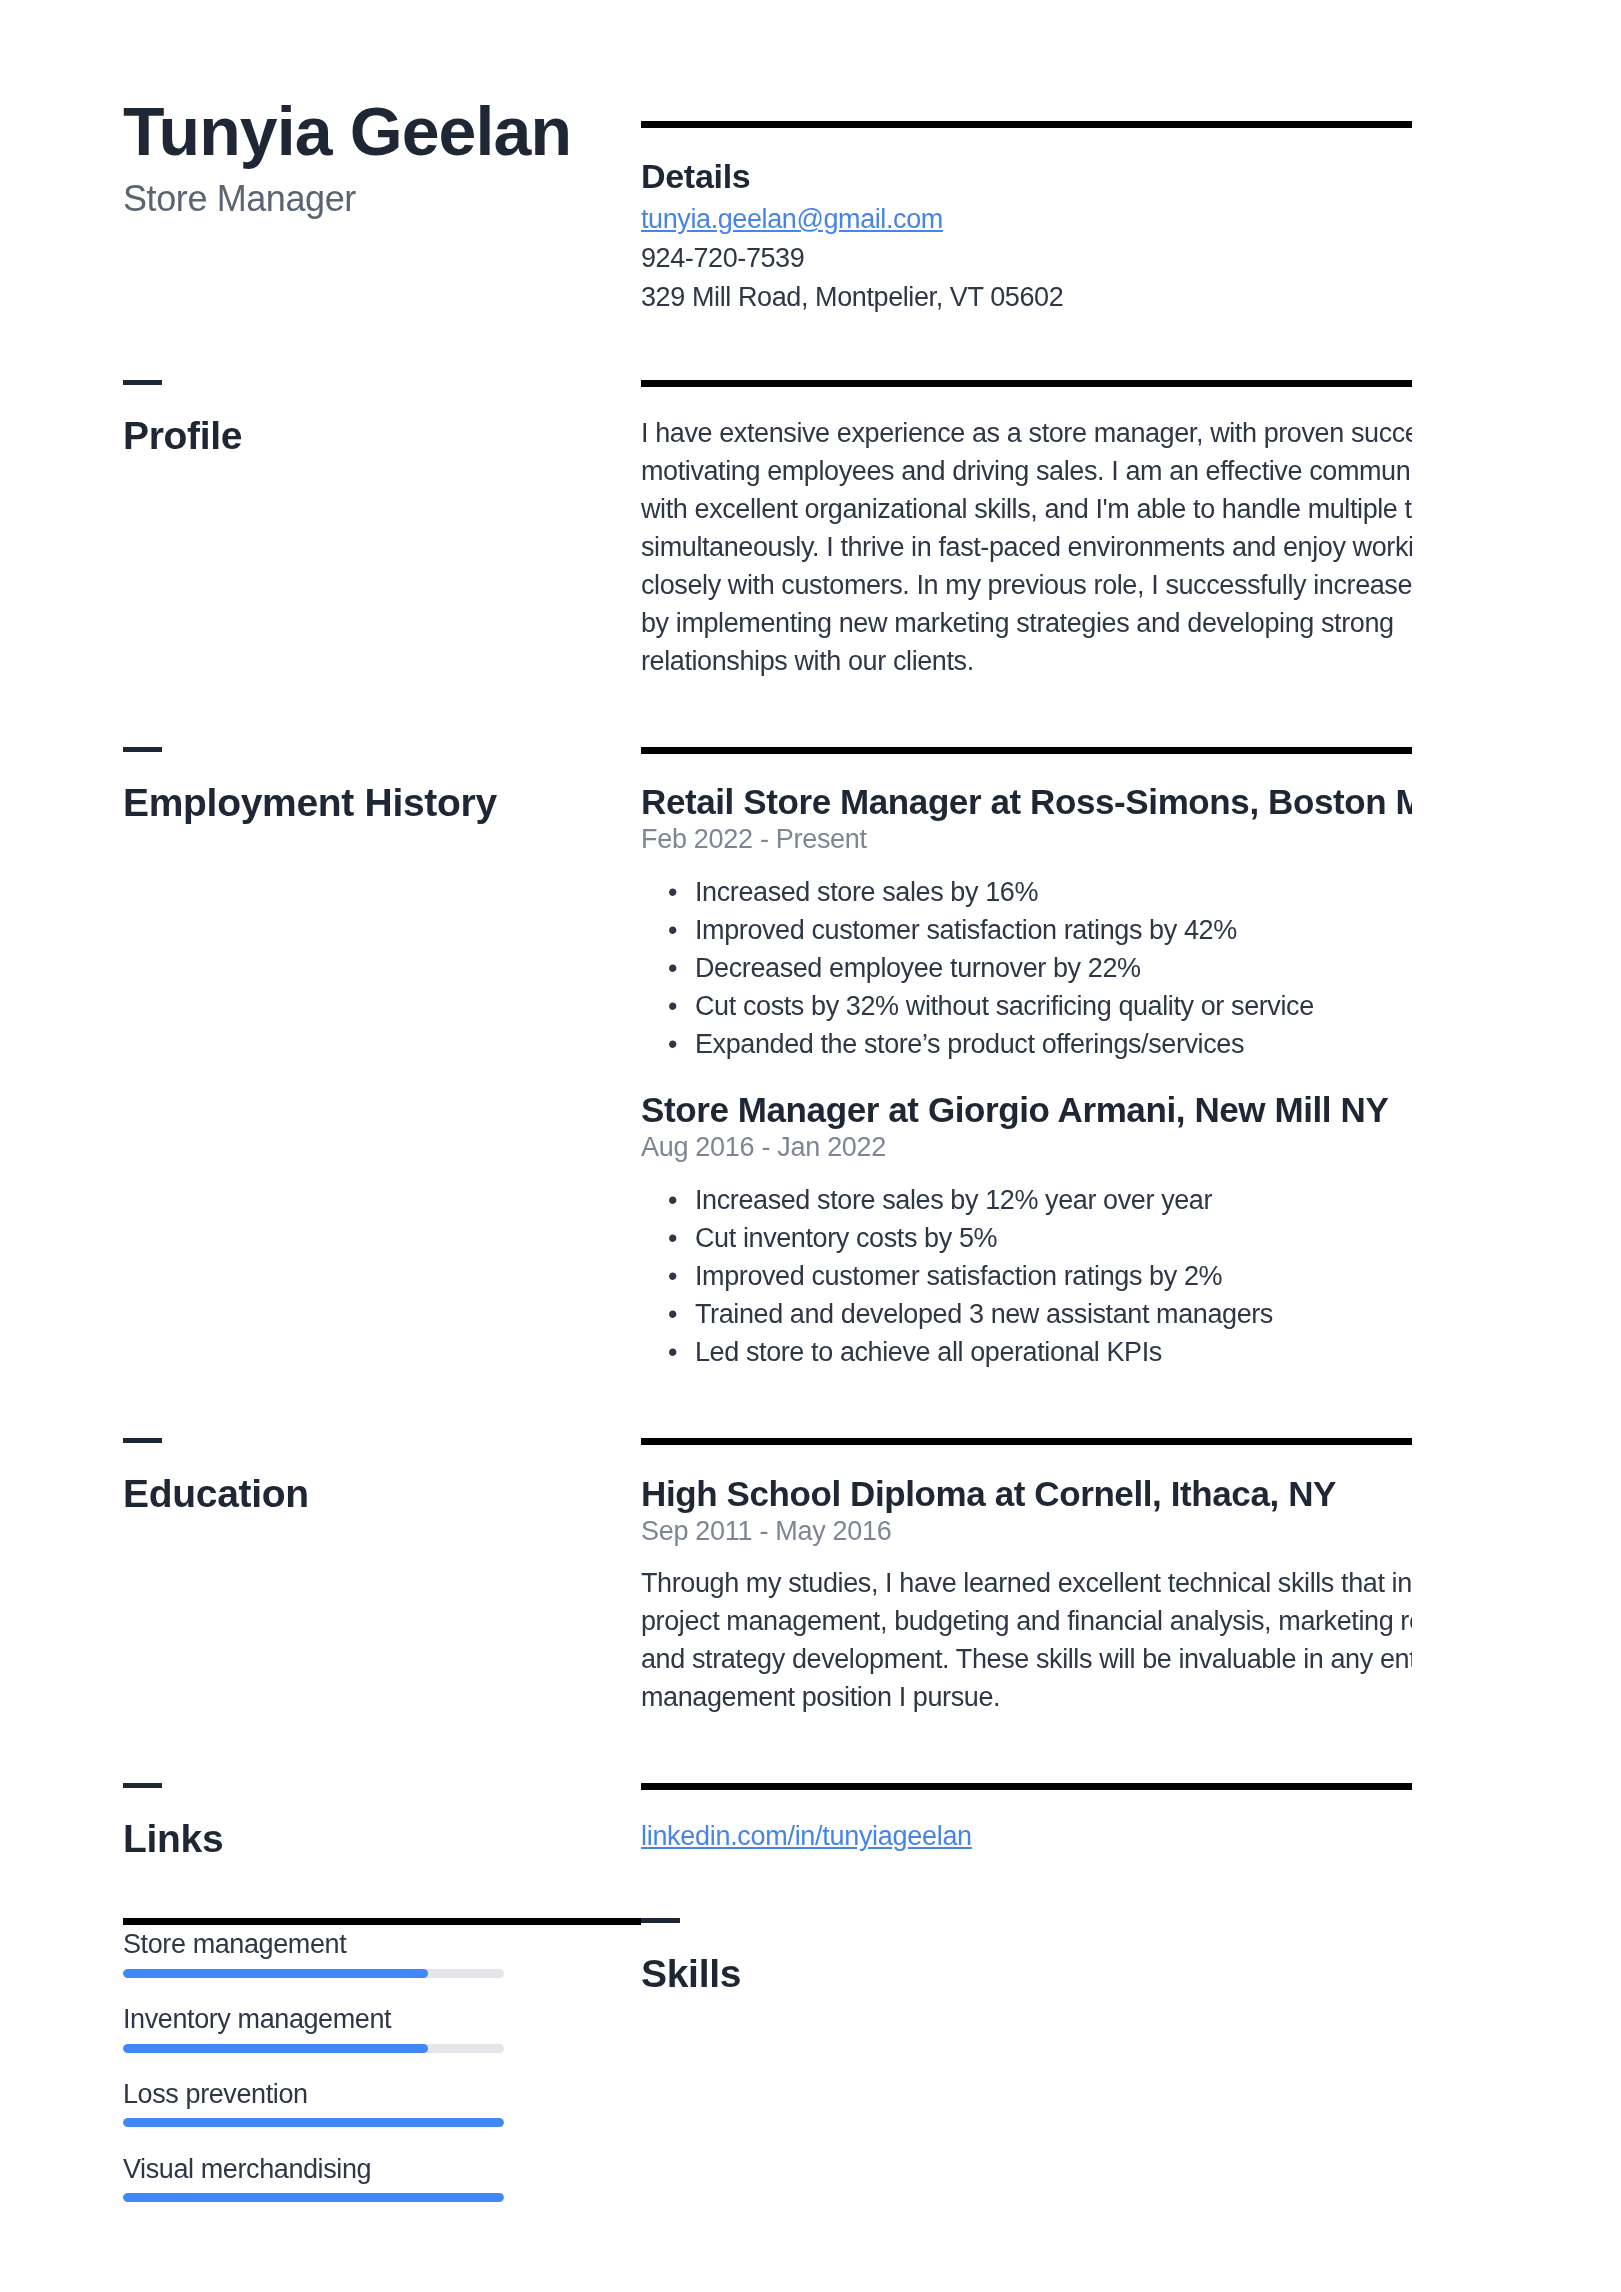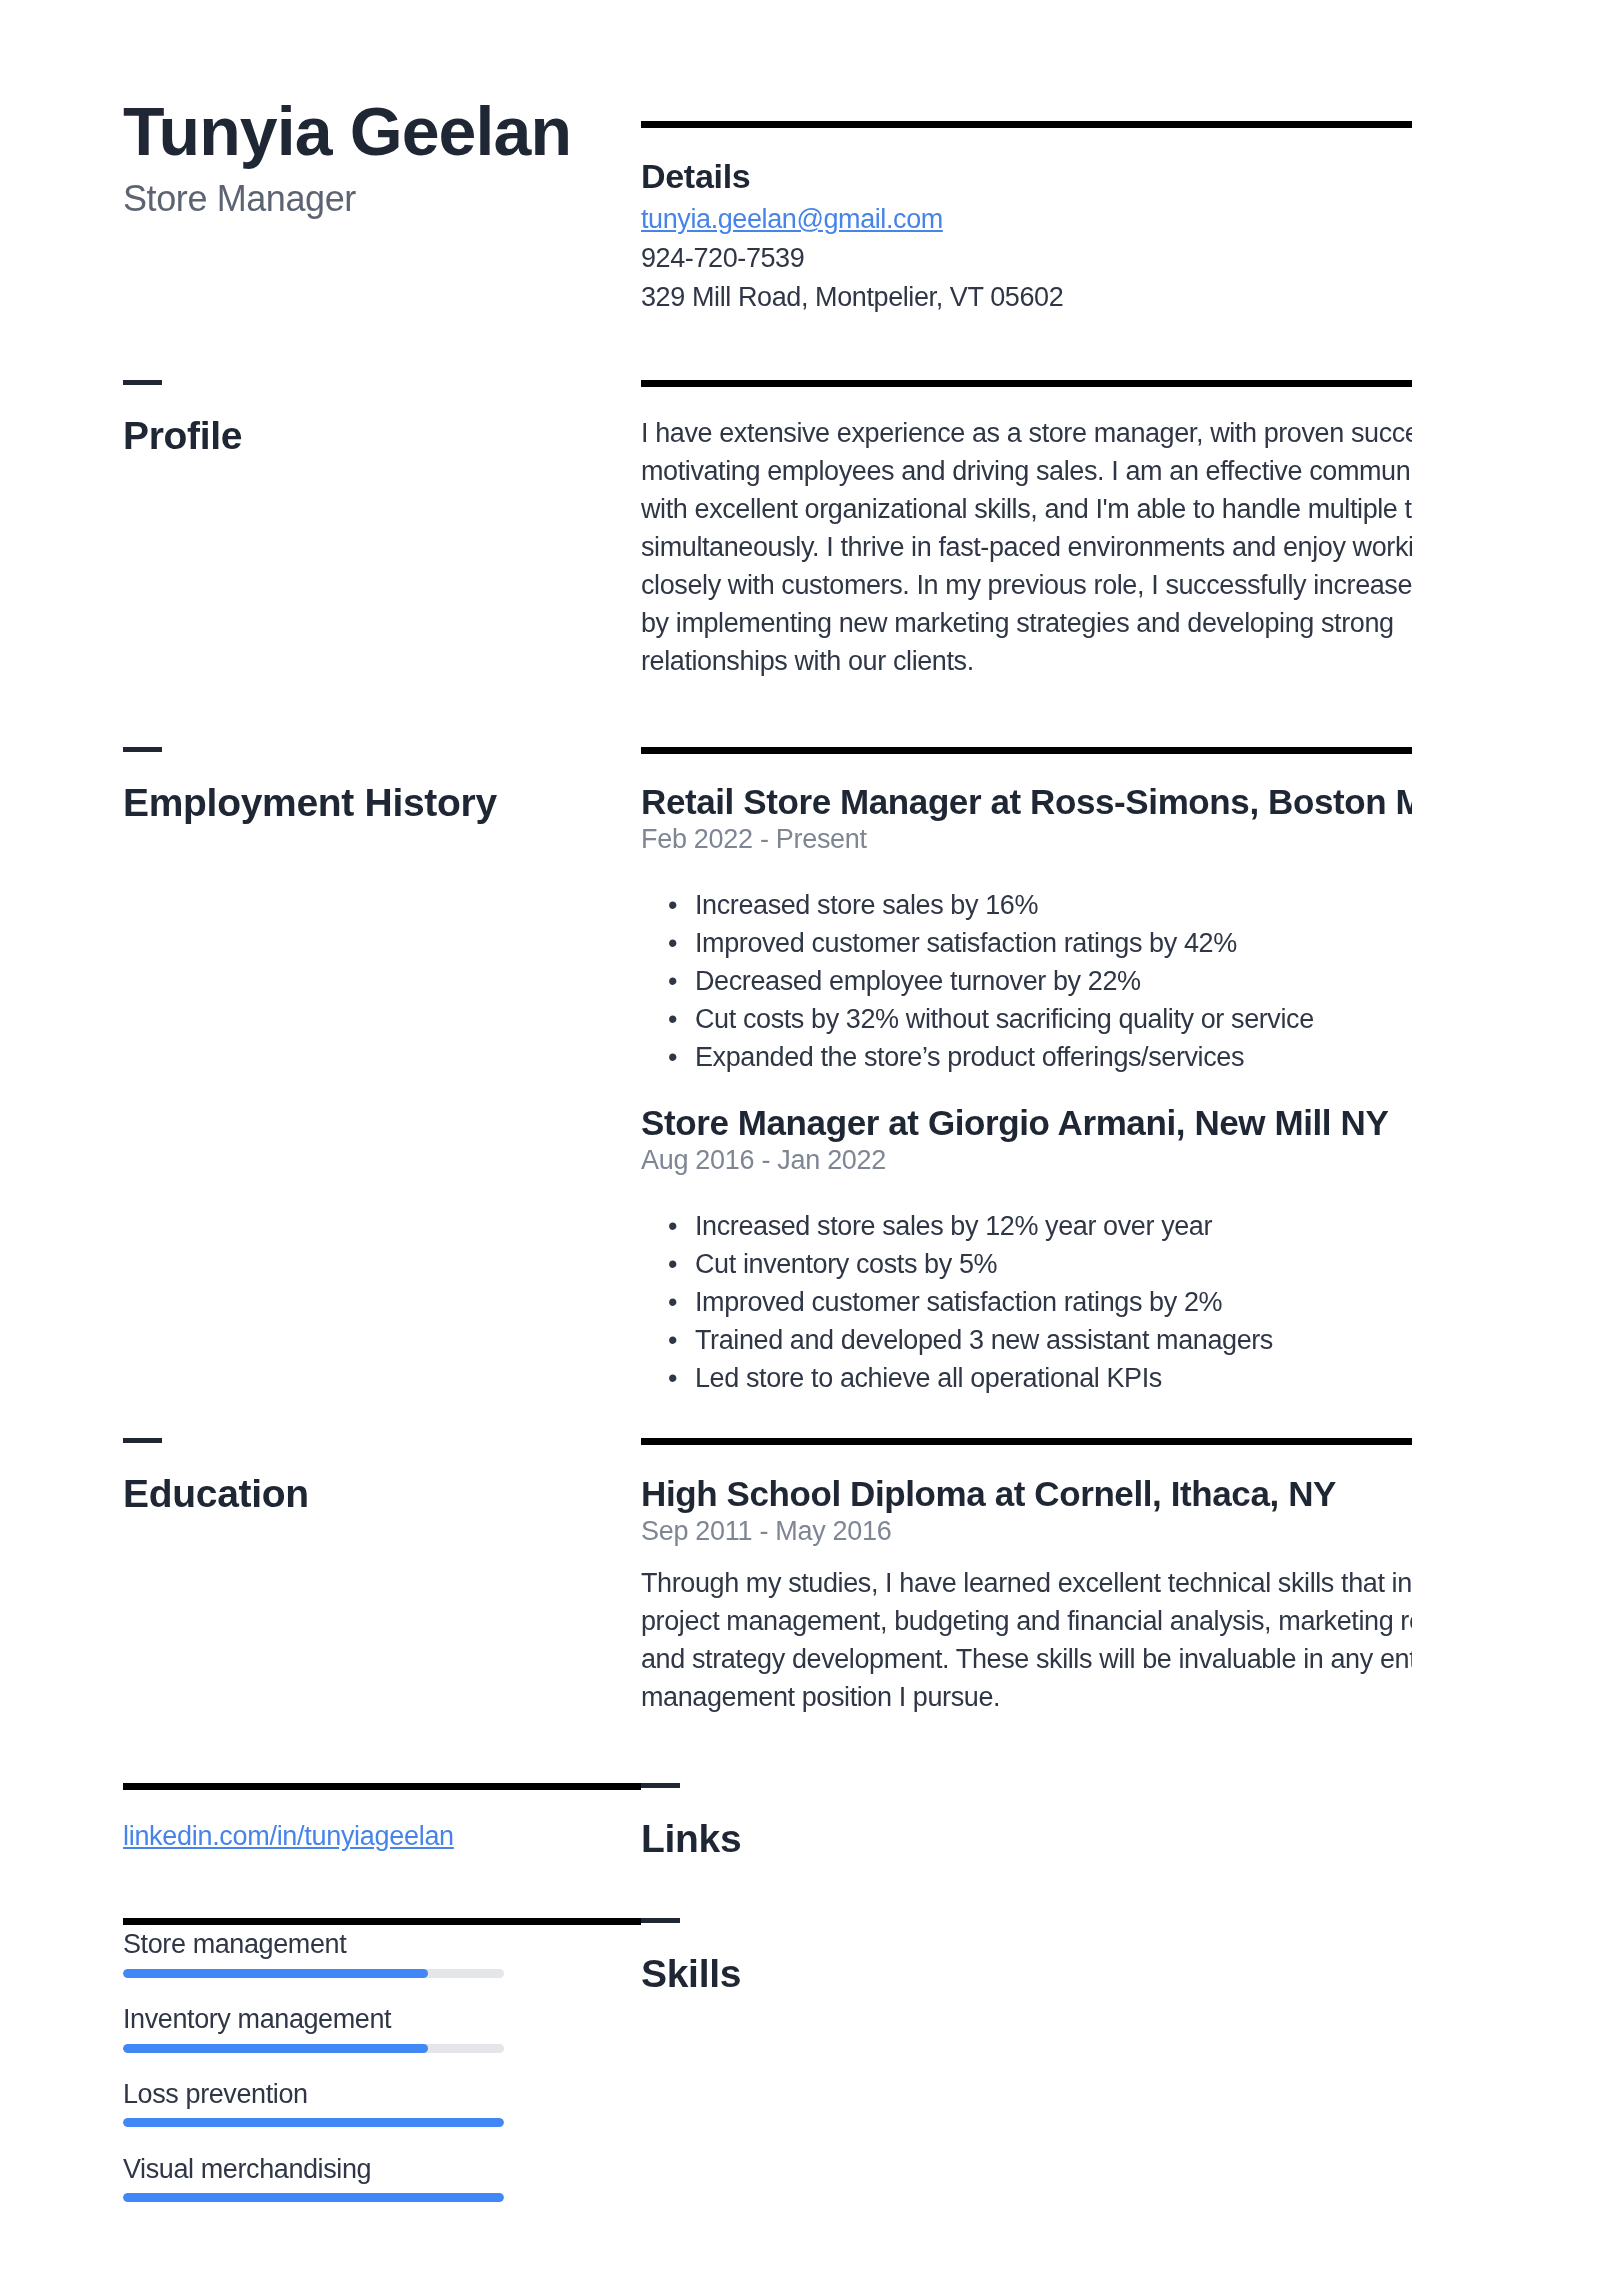--- a/index.html
+++ b/index.html
@@ -39,21 +39,21 @@
   .contact-lines div { font-size:27px; line-height:39px; letter-spacing:-0.4px; }
   
   .job { margin-top:29.6px; }
   .job-title, .edu-title {
     font-size:35px; line-height:36px; font-weight:bold; color:#1f2734;
     letter-spacing:-0.4px;
   }
   .job-dates, .edu-dates {
     font-size:27px; line-height:39px; color:#7e8694; letter-spacing:-0.3px;
   }
-  ul.bullets { margin:27px 0 0 0; padding:0; list-style:none; }
+  ul.bullets { margin:14px 0 0 0; padding:0; list-style:none; }
   ul.bullets li {
     position:relative; padding-left:54px;
     font-size:27px; line-height:38px; letter-spacing:-0.4px; color:#2f3645;
   }
   ul.bullets li::before {
     content:"\2022"; position:absolute; left:27px; top:0; color:#2f3645;
   }
   .para { margin-top:27px; }
   .edu-para { margin-top:12.5px; }
   .edu-block { margin-top:31px; }
@@ -146,29 +146,29 @@
       <div class="edu-block">
         <div class="edu-title">High School Diploma at Cornell, Ithaca, NY</div>
         <div class="edu-dates">Sep 2011 - May 2016</div>
         <div class="body-text edu-para">Through my studies, I have learned excellent technical skills that include: project management, budgeting and financial analysis, marketing research and strategy development. These skills will be invaluable in any entry-level management position I pursue.</div>
       </div>
     </div>
   </div>
 
   <div class="section" style="top:1783px;">
     <div>
+      <div class="dash"></div>
+      <h2 class="side-heading">Links</h2>
+    </div>
+    <div>
       <div class="rule"></div>
       <div class="link-line">
         <a class="link" href="#">linkedin.com/in/tunyiageelan</a>
       </div>
     </div>
-    <div>
-      <div class="dash"></div>
-      <h2 class="side-heading">Links</h2>
-    </div>
   </div>
 
   <div class="section" style="top:1918px;">
     <div>
       <div class="rule"></div>
 
       <div class="skill-row">
         <div class="skill-label">Store management</div>
         <div class="skill-track">
           <div class="skill-fill" style="width: 80%;"></div>

